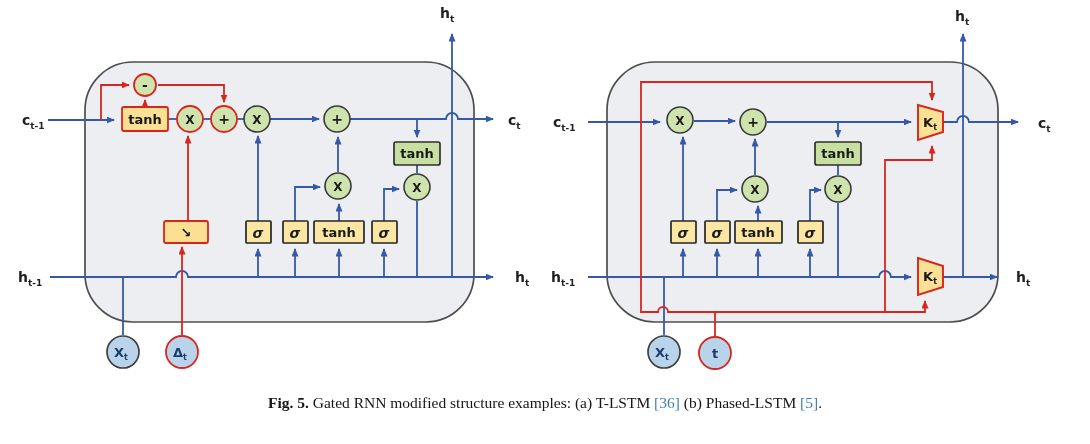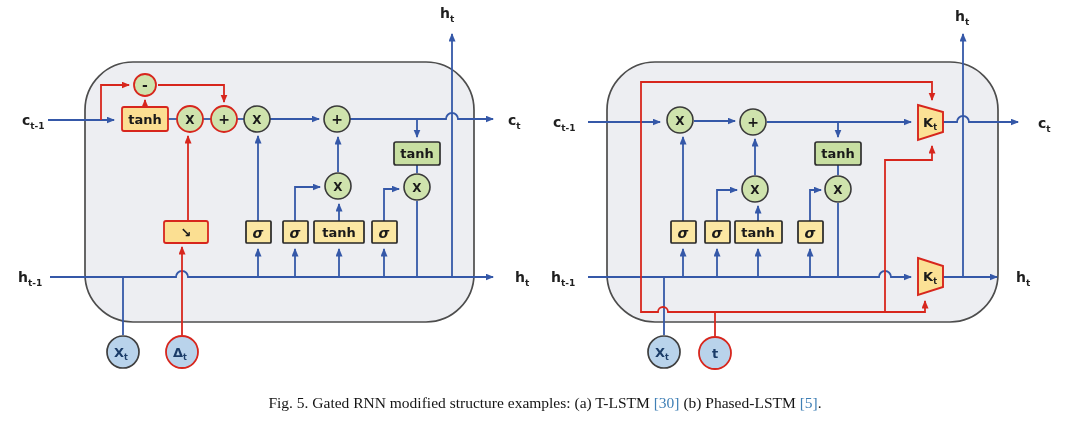--- a/index.html
+++ b/index.html
@@ -26,21 +26,21 @@
   .opbig{font-size:14px;font-weight:bold;text-anchor:middle;}
   .fn{font-size:13px;font-weight:bold;text-anchor:middle;}
   .sg{font-size:14px;font-weight:bold;font-style:italic;text-anchor:middle;}
   .inlab{font-size:13px;font-weight:bold;text-anchor:middle;fill:#1b3c68;}
   .inlab .sub{font-size:8px;}
   .ktx{font-size:13px;font-weight:bold;text-anchor:middle;}
   .ktx .sub{font-size:8px;}
   
   .caption{position:absolute;left:0;top:394px;width:1090px;text-align:center;
            font-family:"Liberation Serif",serif;font-size:15.5px;color:#151515;}
-  .caption .figno{font-weight:normal;}
+  .caption .figno{font-weight:bold;}
   .caption .ref{color:#3f7fb5;cursor:pointer;}
 </style>
 </head>
 <body>
 
 <div class="page">
 <svg width="1090" height="390" viewBox="0 0 1090 390">
   <defs>
     <marker id="ab" markerWidth="9" markerHeight="8" refX="7.5" refY="3.5" orient="auto" markerUnits="userSpaceOnUse">
       <path d="M0,0 L8.5,3.5 L0,7 Z" fill="#3558a8"></path>
@@ -180,15 +180,15 @@
   <text class="inlab" x="715" y="358"><tspan>t</tspan></text>
 
   <text class="io" x="553" y="127"><tspan>c</tspan><tspan class="sub" dy="4">t-1</tspan></text>
   <text class="io" x="551" y="282"><tspan>h</tspan><tspan class="sub" dy="4">t-1</tspan></text>
   <text class="io" x="1038" y="128"><tspan>c</tspan><tspan class="sub" dy="4">t</tspan></text>
   <text class="io" x="1016" y="282"><tspan>h</tspan><tspan class="sub" dy="4">t</tspan></text>
   <text class="io" x="955" y="21"><tspan>h</tspan><tspan class="sub" dy="4">t</tspan></text>
 </svg>
 
 <div class="caption">
-  <span class="figno">Fig. 5.</span><span> Gated RNN modified structure examples: (a) T-LSTM </span><span class="ref">[30]</span><span> (b) Phased-LSTM </span><span class="ref">[5]</span><span>.</span>
+  <span class="figno">Fig. 5.</span><span> Gated RNN modified structure examples: (a) T-LSTM </span><span class="ref">[36]</span><span> (b) Phased-LSTM </span><span class="ref">[5]</span><span>.</span>
 </div>
 </div>
 
 </body></html>

